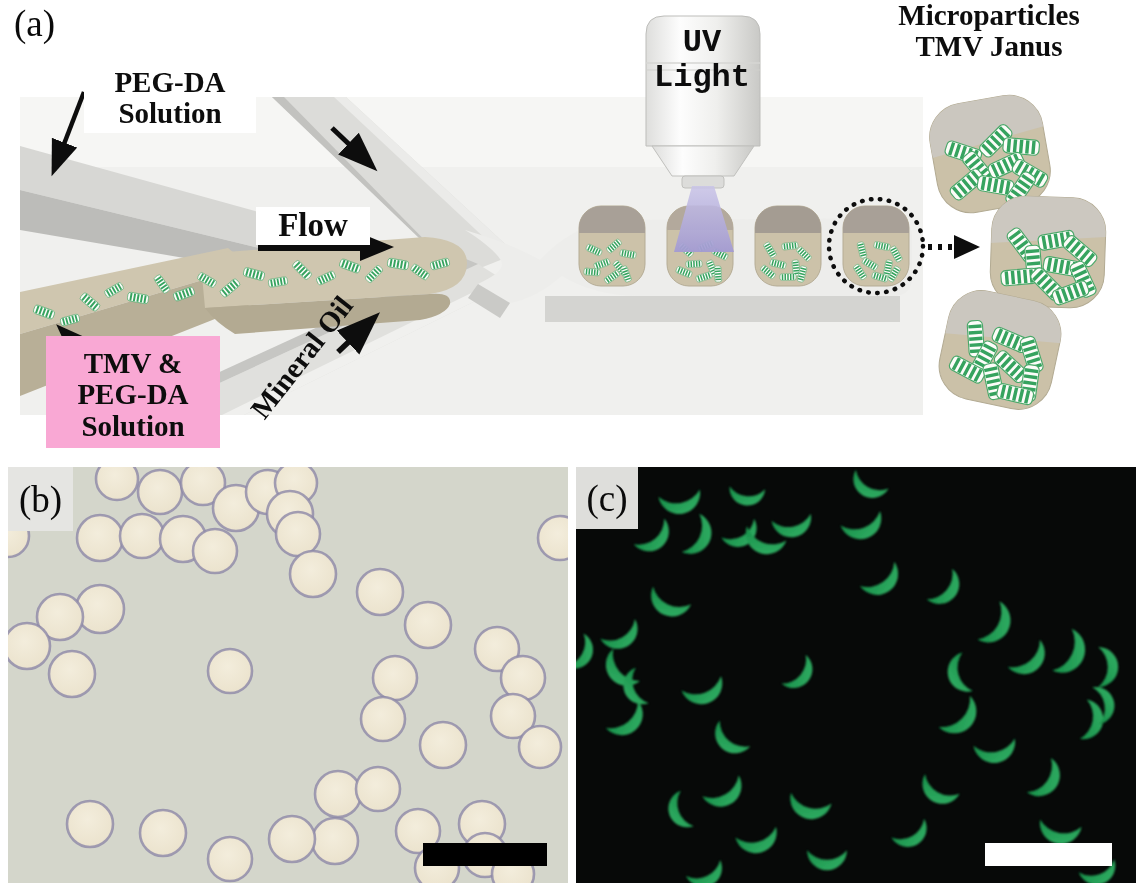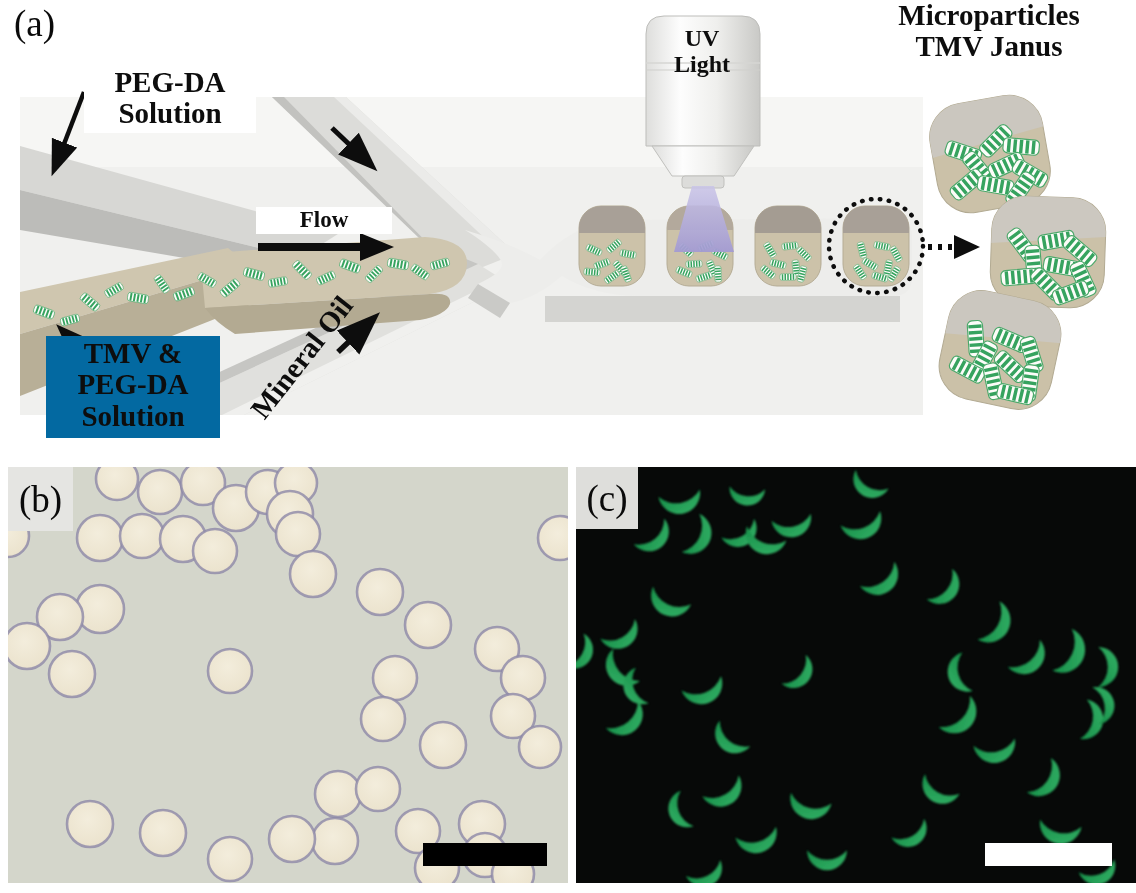--- a/index.html
+++ b/index.html
@@ -4,24 +4,24 @@
 <style>
   html,body{margin:0;padding:0;background:#ffffff;}
   #figure{position:relative;width:1136px;height:893px;background:#ffffff;overflow:hidden;
           font-family:"Liberation Serif","DejaVu Serif",serif;color:#111;}
   svg{display:block;}
   .abs{position:absolute;}
   .ann{position:absolute;text-align:center;font-weight:bold;line-height:1.08;color:#0d0d0d;}
   .panel-label{position:absolute;font-size:37px;font-weight:normal;color:#0a0a0a;}
   #label-a{left:14px;top:2px;}
   #ann-peg{left:84px;top:64px;width:172px;font-size:29px;background:#ffffff;padding:3px 0;}
-  #ann-flow{left:256px;top:207px;width:104px;font-size:23px;background:#ffffff;padding:1px 16px;}
-  #ann-tmv{left:46px;top:336px;width:174px;font-size:29px;background:#0369a1;padding:2px 0 6px;}
+  #ann-flow{left:256px;top:207px;width:104px;font-size:33px;background:#ffffff;padding:1px 5px;}
+  #ann-tmv{left:46px;top:336px;width:174px;font-size:29px;background:#f9a8d4;padding:12px 0 6px;}
   #ann-moil{left:204px;top:342px;width:196px;font-size:29px;transform:rotate(-52deg);}
-  #ann-uv{left:646px;top:26px;width:112px;font-size:24px;}
+  #ann-uv{left:646px;top:26px;width:112px;font-size:32px;font-family:Liberation Mono, monospace;}
   #ann-janus{left:858px;top:0px;width:262px;font-size:29px;}
   #panel-a{left:0;top:0;width:1136px;height:460px;}
   #panel-b{left:8px;top:467px;width:560px;height:416px;background:#d4d6cb;}
   #panel-c{left:576px;top:467px;width:560px;height:416px;background:#070908;}
   .corner-box{position:absolute;left:0;top:0;display:flex;align-items:center;justify-content:center;}
   #box-b{width:65px;height:64px;background:#e5e5e2;}
   #box-c{width:62px;height:62px;background:#dededb;}
   #sbar-b{position:absolute;left:415px;top:376px;width:124px;height:23px;background:#000000;}
   #sbar-c{position:absolute;left:409px;top:376px;width:127px;height:23px;background:#ffffff;}
 </style>

